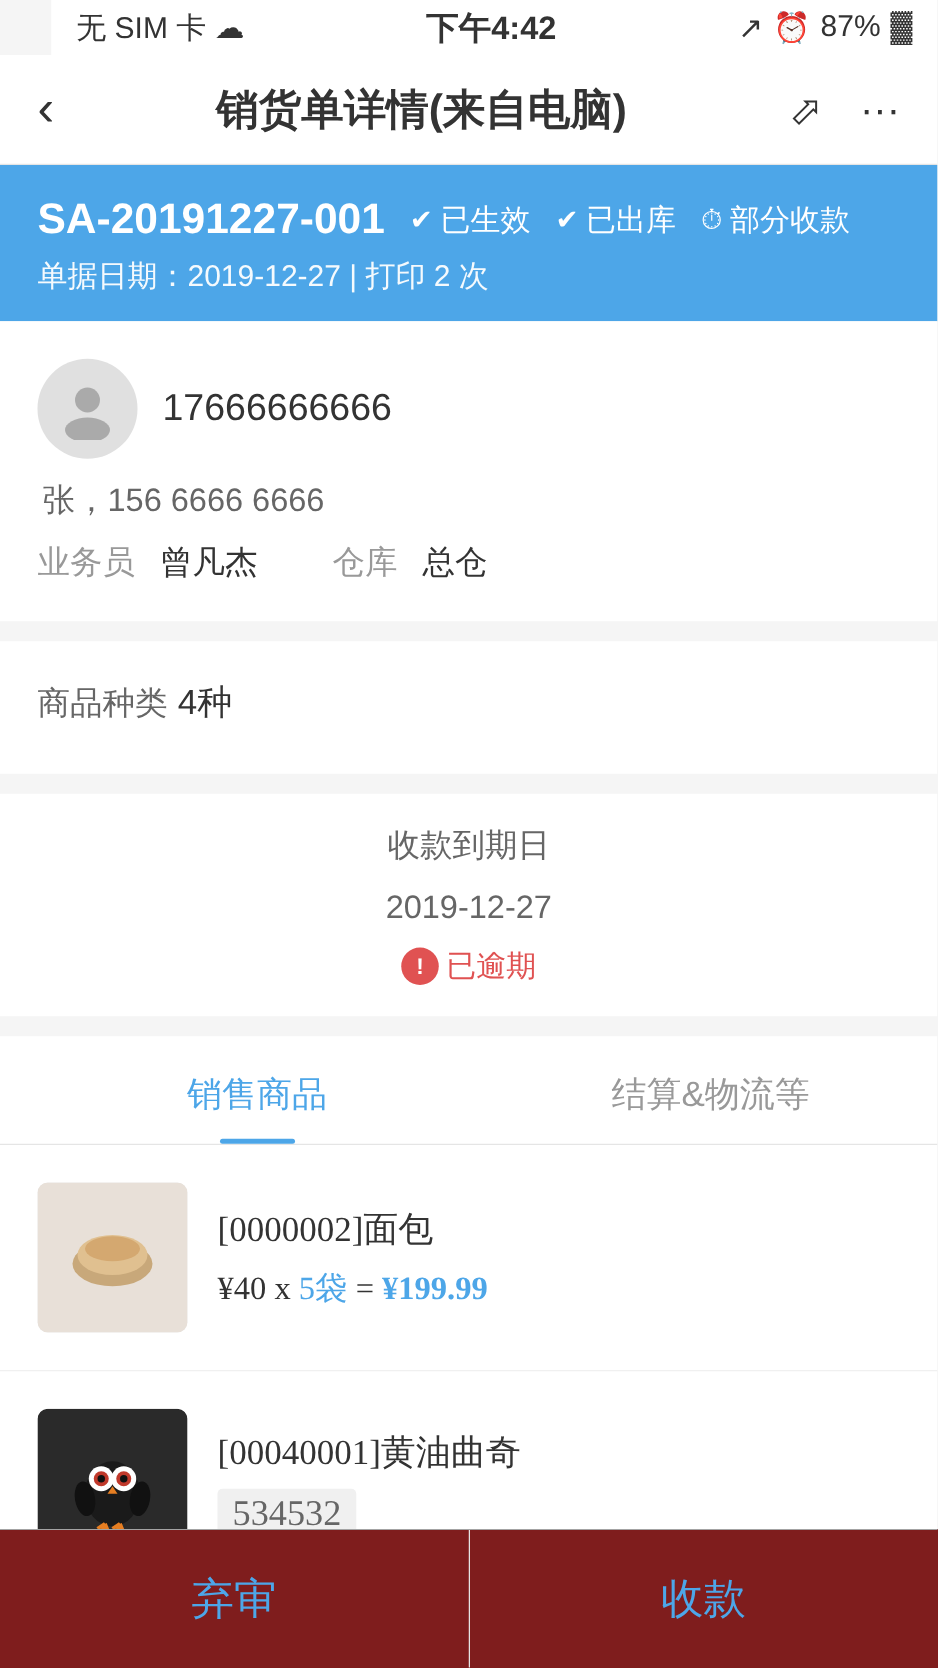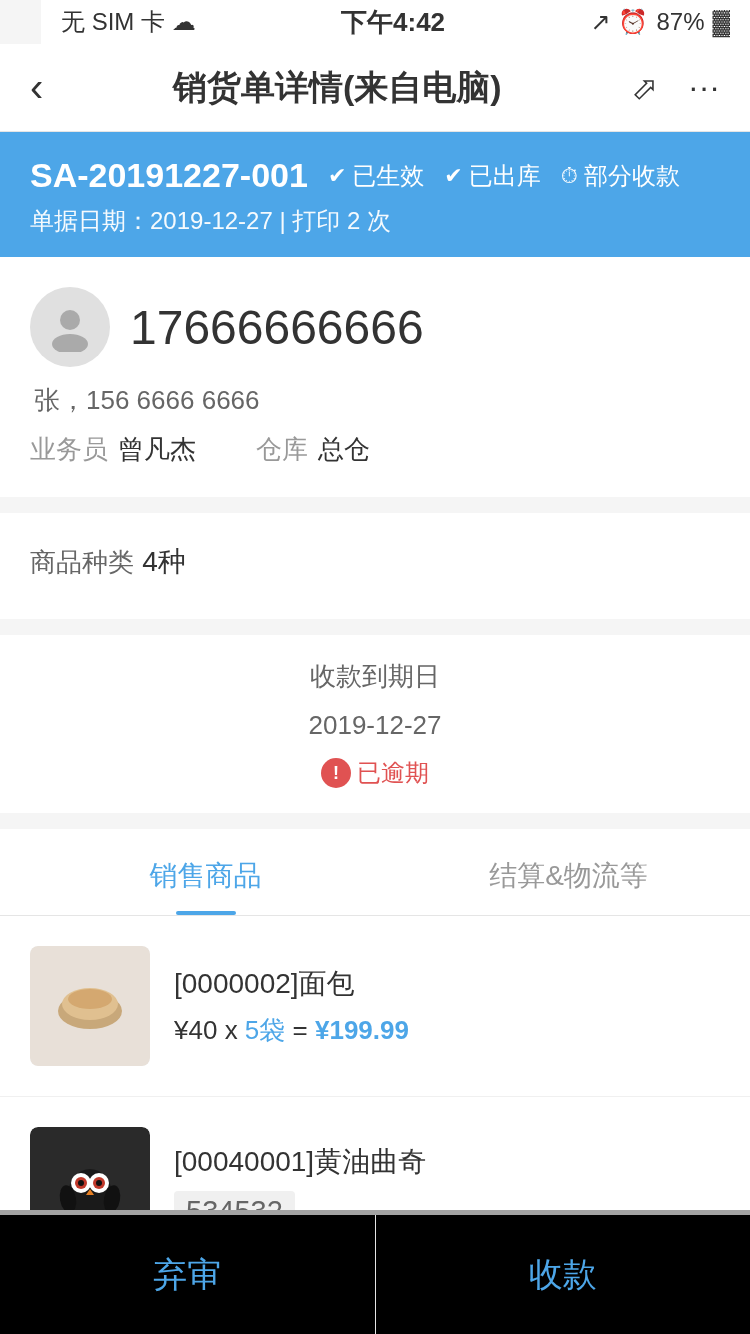--- a/index.html
+++ b/index.html
@@ -92,37 +92,37 @@
       height: 80px;
       border-radius: 50%;
       background: #e0e0e0;
       display: flex;
       align-items: center;
       justify-content: center;
       flex-shrink: 0;
     }
     .avatar svg { width: 50px; height: 50px; }
     .customer-phone {
-      font-size: 48px;
+      font-size: 30px;
       font-weight: 500;
       color: #333;
     }
     .customer-name {
       font-size: 26px;
       color: #666;
       margin-bottom: 14px;
       padding-left: 4px;
     }
     .customer-staff {
       display: flex;
       gap: 60px;
       font-size: 26px;
       color: #666;
     }
-    .staff-item { display: flex; gap: 10px; }
+    .staff-item { display: flex; gap: 20px; }
     .staff-label { color: #999; }
     .staff-value { color: #333; }
 
     
     .summary-section {
       background: #fff;
       padding: 30px;
       margin-top: 16px;
       display: flex;
       justify-content: space-between;
@@ -224,21 +224,21 @@
       width: 120px;
       height: 120px;
       border-radius: 8px;
       background: #f0f0f0;
       flex-shrink: 0;
       display: flex;
       align-items: center;
       justify-content: center;
       overflow: hidden;
     }
-    .product-info { flex: 1; }
+    .product-info { flex: 1; font-family: Liberation Serif, serif; }
     .product-name {
       font-size: 28px;
       color: #333;
       margin-bottom: 10px;
     }
     .product-sku {
       display: inline-block;
       background: #f0f0f0;
       color: #666;
       font-size: 29px;
@@ -252,23 +252,23 @@
     }
     .product-price .qty { color: #4da6e8; }
     .product-price .total { color: #4da6e8; font-weight: 600; }
 
     
     .bottom-bar {
       position: fixed;
       bottom: 0;
       left: 0;
       width: 750px;
-      height: 124px;
-      background: #000000;
-      border-top: 5px solid #a3a3a3;
+      height: 111px;
+      background: #7f1d1d;
+      border-top: 1px solid #a3a3a3;
       display: flex;
     }
     .bottom-btn {
       flex: 1;
       display: flex;
       align-items: center;
       justify-content: center;
       font-size: 34px;
       color: #4da6e8;
       cursor: pointer;

